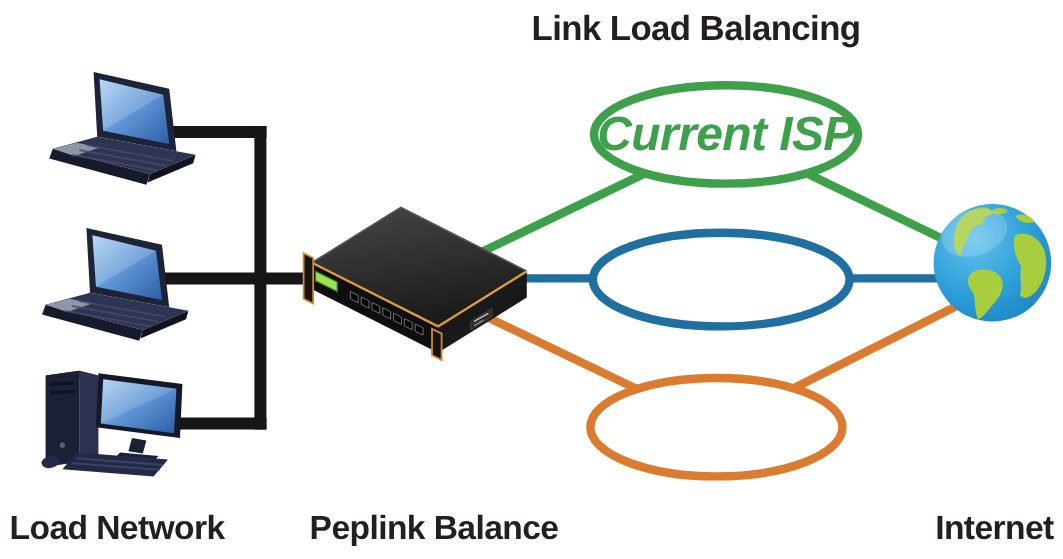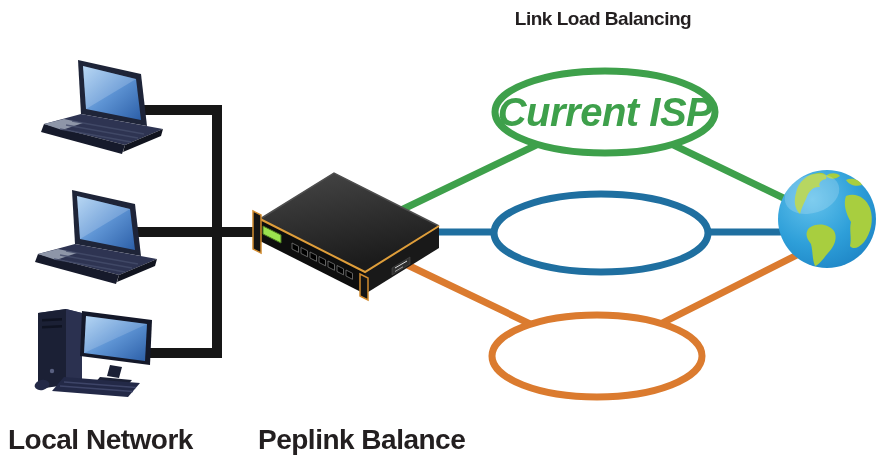--- a/index.html
+++ b/index.html
@@ -6,21 +6,21 @@
     --green:#3EA04B; --blue:#1F6FA0; --orange:#DB7B2F;
     --cable:#161616; --text:#231F20;
     --globe_ocean:#2B9FD8; --globe_land:#A8CE3F;
   }
   html,body{margin:0;padding:0;background:#ffffff;}
   .stage{position:relative;width:886px;height:466px;background:#ffffff;overflow:hidden;
          font-family:"Liberation Sans", sans-serif;}
   .stage svg{position:absolute;left:0;top:0;}
   .txt{position:absolute;color:var(--text);font-weight:bold;white-space:nowrap;
        letter-spacing:-0.5px;}
-  .title{left:443px;top:8px;width:320px;text-align:center;font-size:19px;}
+  .title{left:443px;top:8px;width:320px;font-size:29px;}
   .caption{font-size:28px;top:424px;}
   .cap-local{left:8px;}
   .cap-peplink{left:258px;}
   .cap-internet{right:8px;}
   .oval-label{position:absolute;font-weight:bold;font-style:italic;font-size:40px;
        text-align:center;line-height:40px;letter-spacing:-0.5px;white-space:nowrap;}
   .lbl-green{left:495px;top:92px;width:220px;color:var(--green);}
   .lbl-blue{left:494px;top:213px;width:214px;color:var(--blue);}
   .lbl-orange{left:492px;top:336px;width:210px;color:var(--orange);}
   .cable{stroke:var(--cable);stroke-width:10;fill:none;}
@@ -143,15 +143,16 @@
       <line x1="42" y1="89" x2="114" y2="94.5" stroke="#3E4568" stroke-width="1.5"></line>
       <line x1="38" y1="93" x2="111" y2="98.5" stroke="#3E4568" stroke-width="1.5"></line>
       <ellipse cx="20" cy="92" rx="7.5" ry="5" fill="#232947" transform="rotate(-12 20 92)"></ellipse>
     </g>
   </svg>
 
   <div class="txt title">Link Load Balancing</div>
 
   <div class="oval-label lbl-green">Current ISP</div>
 
-  <div class="txt caption cap-local">Local Network</div>
+  <div class="txt caption cap-local">Load Network</div>
   <div class="txt caption cap-peplink">Peplink Balance</div>
+  <div class="txt caption cap-internet">Internet</div>
 </div>
 
 </body></html>

